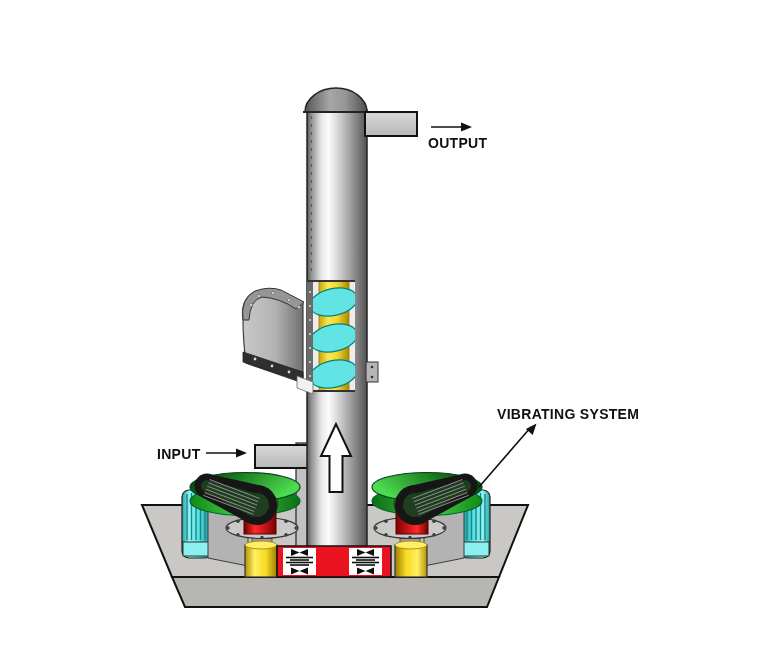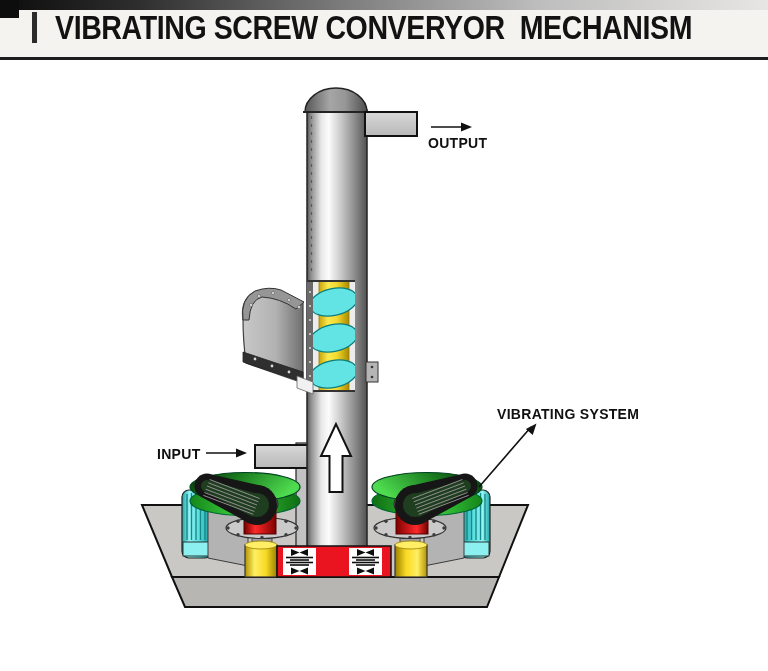--- a/index.html
+++ b/index.html
@@ -252,20 +252,14 @@
       <text x="157" y="459" font-size="14">INPUT</text>
     </g>
 
     <g>
       <line x1="479" y1="487" x2="531" y2="427" stroke="#111" stroke-width="1.6"></line>
       <polygon points="536.5,423.5 525.9,428.9 532.7,434.9" fill="#111"></polygon>
       <text x="497" y="419" font-size="14">VIBRATING SYSTEM</text>
     </g>
   </svg>
 
-  <div class="header">
-    <div class="scan-bar"></div>
-    <div class="scan-corner"></div>
-    <div class="scan-tick"></div>
-    <h1 class="title">VIBRATING SCREW CONVERYOR  MECHANISM</h1>
-  </div>
 
 </div>
 
 </body></html>

